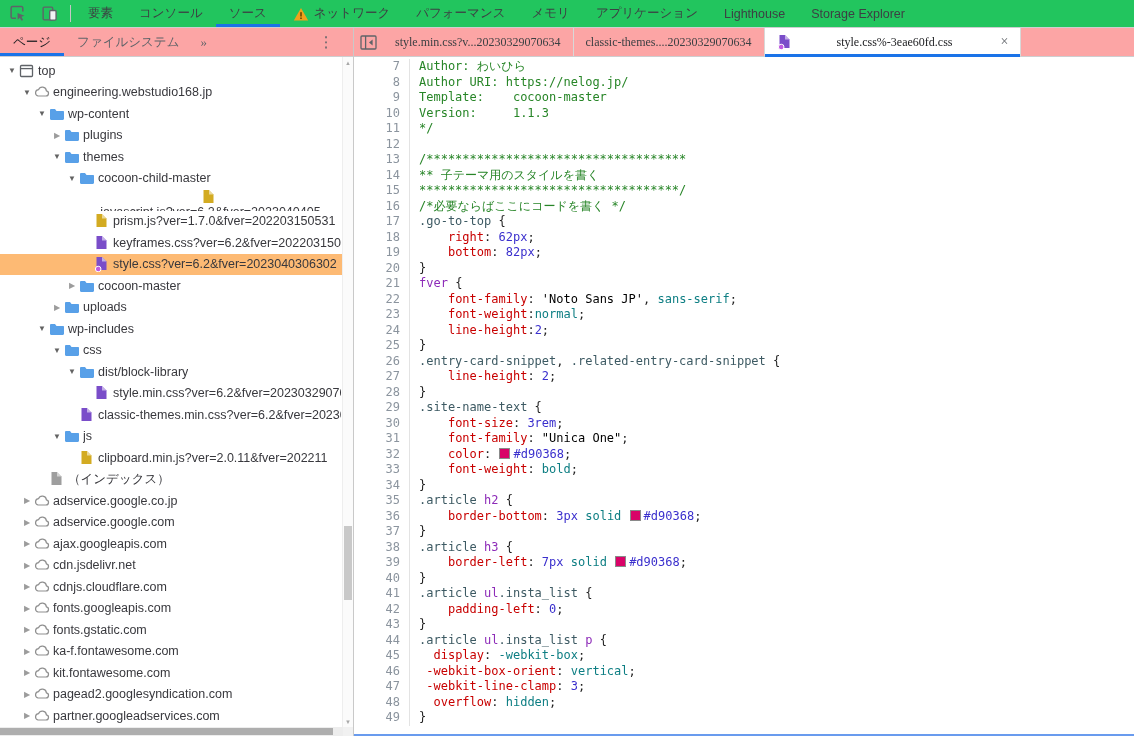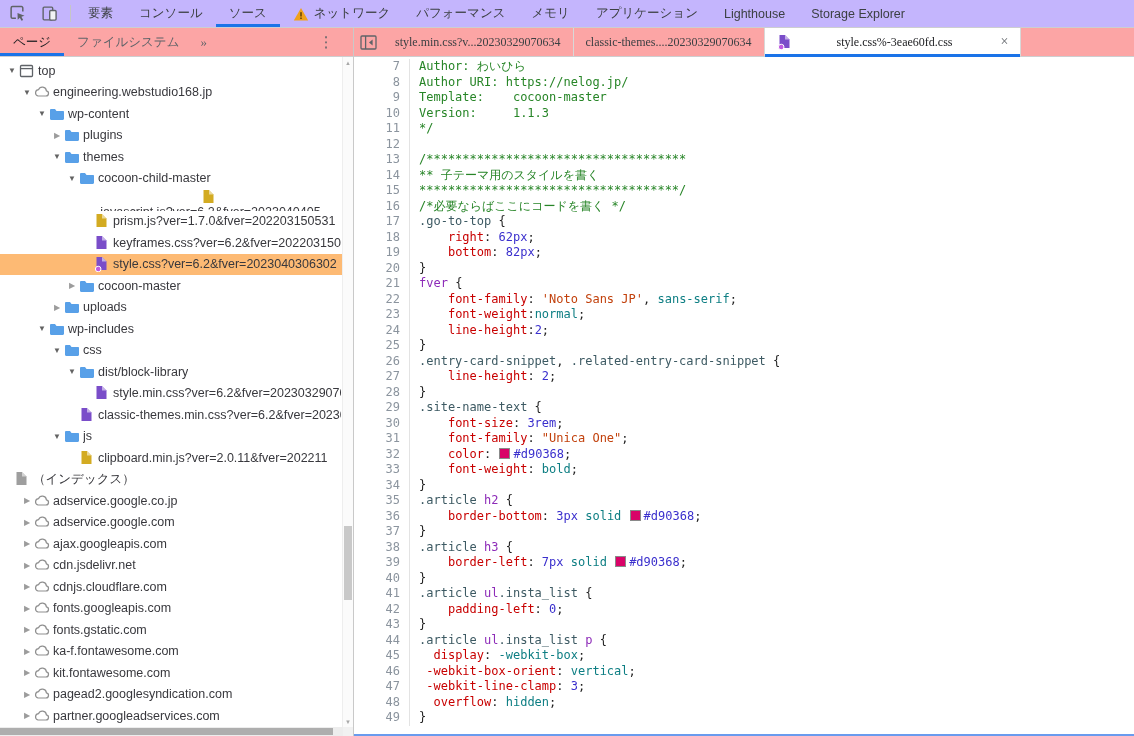--- a/index.html
+++ b/index.html
@@ -1,19 +1,19 @@
 <!DOCTYPE html>
 <html><head>
 <meta charset="utf-8">
 <style>
   html,body{margin:0;padding:0;background:#fff;}
   .devtools{position:relative;width:1134px;height:736px;overflow:hidden;background:#fff;
     font-family:"Liberation Sans",sans-serif;color:#3c4043;-webkit-font-smoothing:antialiased;}
   
-  .main-toolbar{height:27px;background:#c4b5fd;border-bottom:1px solid #cdced0;display:flex;align-items:stretch;}
+  .main-toolbar{height:27px;background:#22c55e;border-bottom:1px solid #cdced0;display:flex;align-items:stretch;}
   .tool-icons{display:flex;align-items:center;padding:0 5px;gap:8px;}
   .icon-btn{width:24px;height:22px;display:flex;align-items:center;justify-content:center;}
   .vdiv{width:1px;height:17px;background:#c6c6c6;align-self:center;margin:0 4px;}
   .toolbar-tab{display:flex;align-items:center;gap:5px;padding:0 13px;font-size:12.5px;color:#3c4043;position:relative;cursor:default;white-space:nowrap;}
   .toolbar-tab.active::after{content:"";position:absolute;left:0;right:0;bottom:0;height:3px;background:#1a73e8;}
   
   .split{display:flex;height:708px;}
   .left{width:354px;flex:none;border-right:1px solid #c9c9c9;display:flex;flex-direction:column;position:relative;box-sizing:border-box;}
   .right{flex:1;min-width:0;display:flex;flex-direction:column;position:relative;}
   
@@ -45,21 +45,21 @@
   .etab.active{background:#fff;color:#202124;gap:45px;}
   .etab.active::after{content:"";position:absolute;left:0;right:0;bottom:-1px;height:3px;background:#1a73e8;}
   .close-x{font-size:14px;color:#5f6368;margin-left:3px;line-height:1;}
   
   .code{flex:1;overflow:hidden;position:relative;padding-top:2px;background:#fff;}
   .code-line{display:flex;height:15.5px;line-height:15.5px;font-family:"DejaVu Sans Mono",monospace;font-size:12px;}
   .ln{width:46px;flex:none;text-align:right;padding-right:9px;color:#8b949e;border-right:1px solid #e3e3e3;}
   .lc{padding-left:9px;white-space:pre;color:#1f1f1f;}
   .tok-c{color:#278527;}
   .tok-p{color:#c80000;}
-  .tok-s{color:#c2410c;}
+  .tok-s{color:#000000;}
   .tok-n{color:#3a2fcd;}
   .tok-a{color:#0d7e83;}
   .tok-q{color:#3d5a63;}
   .tok-t{color:#8d2bb8;}
   .sw{display:inline-block;width:9px;height:9px;border:1px solid #8a8a8a;margin:0 3px 0 1px;vertical-align:-1px;}
   .blue-bottom{position:absolute;left:0;right:0;bottom:0;height:2px;background:#699bee;}
 </style>
 </head>
 <body>
 
@@ -303,21 +303,21 @@
             <div class="tree-row" style="padding-left: 65px;">
               <span class="tw"></span>
               <span class="ticon">
                 <svg width="15" height="16" viewBox="0 0 15 16">
                   <path d="M2.5 1 H8 L12.5 5.5 V14 H2.5 Z" fill="#d3ab22"></path>
                   <path d="M8 1 L12.5 5.5 H8 Z" fill="rgba(255,255,255,.55)"></path>
                 </svg>
               </span>
               <span class="tlabel">clipboard.min.js?ver=2.0.11&amp;fver=202211</span>
             </div>
-            <div class="tree-row" style=" text-align: right;">
+            <div class="tree-row" style="padding-left: 35px; text-align: right;">
               <span class="tw"></span>
               <span class="ticon">
                 <svg width="15" height="16" viewBox="0 0 15 16">
                   <path d="M2.5 1 H8 L12.5 5.5 V14 H2.5 Z" fill="#9e9e9e"></path>
                   <path d="M8 1 L12.5 5.5 H8 Z" fill="rgba(255,255,255,.55)"></path>
                 </svg>
               </span>
               <span class="tlabel">（インデックス）</span>
             </div>
             <div class="tree-row" style="padding-left: 20px;">

